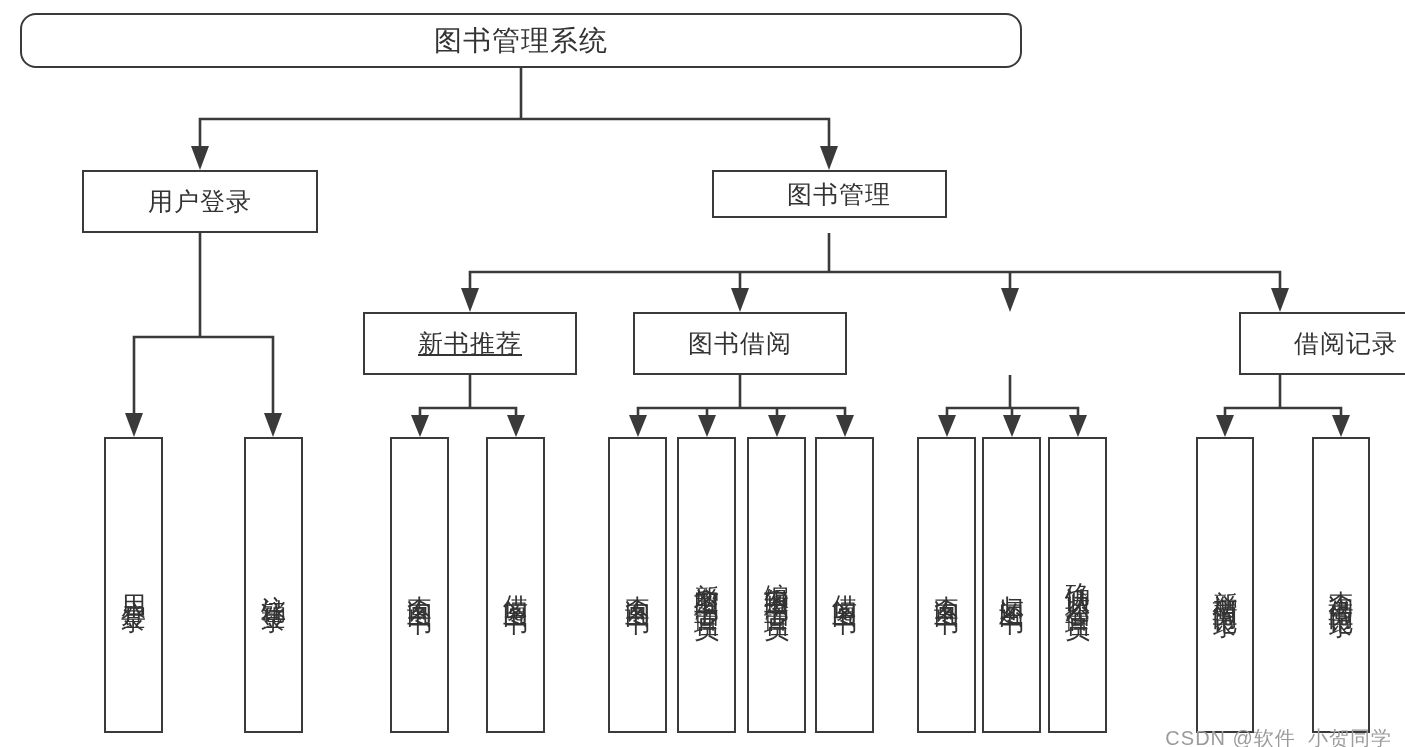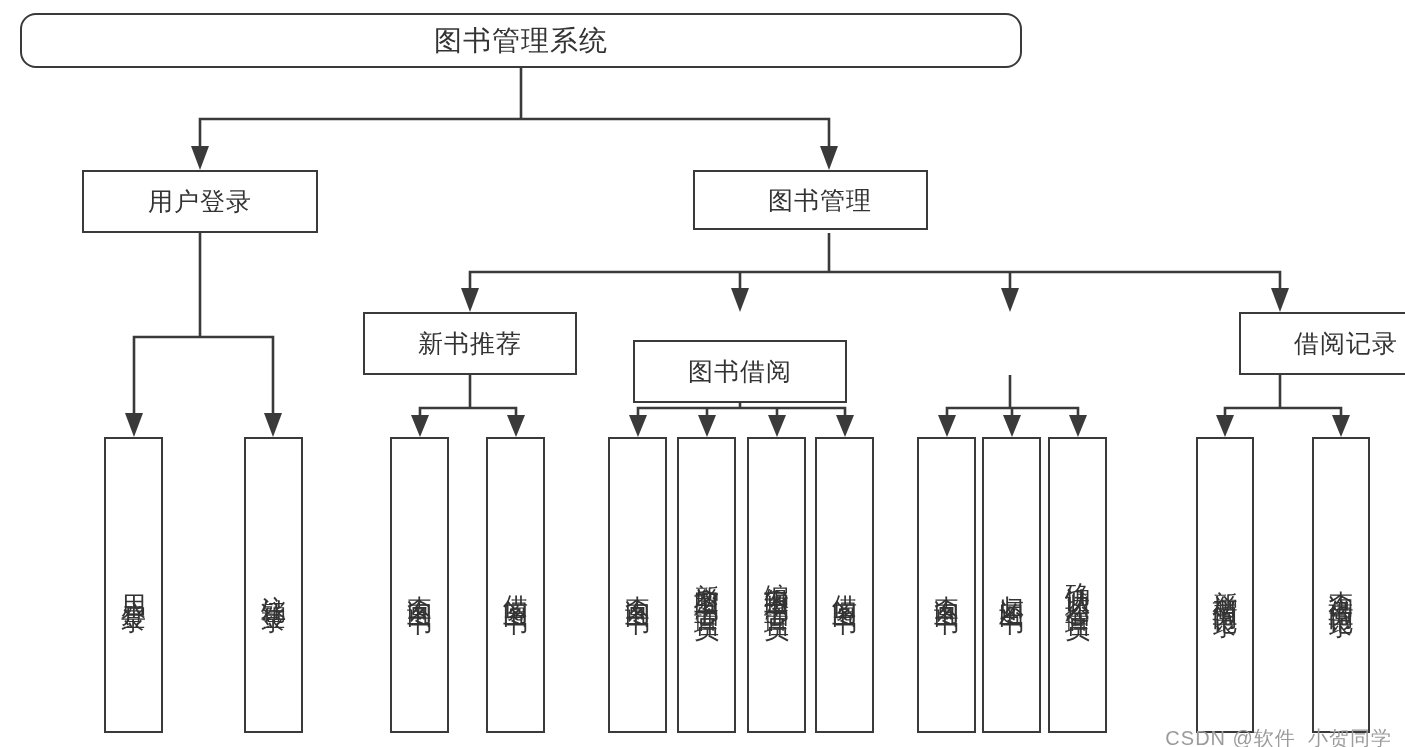--- a/index.html
+++ b/index.html
@@ -49,23 +49,23 @@
     text-orientation: mixed;
     font-size: 25px;
     letter-spacing: 5px;
     line-height: 1;
     color: #333333;
   }
 
   
   #root          { left: 20px;   top: 13px;  width: 1002px; height: 55px; }
   #user-login    { left: 82px;   top: 170px; width: 236px;  height: 63px; }
-  #book-mgmt     { left: 693px;  top: 170px; width: 235px;  height: 60px; padding-left: 19px; }
-  #new-book-rec  { left: 363px;  top: 312px; width: 214px;  height: 63px; }
-  #book-borrow   { left: 633px;  top: 312px; width: 214px;  height: 63px; margin-top: 28px; }
+  #book-mgmt     { left: 712px;  top: 170px; width: 235px;  height: 48px; padding-left: 19px; }
+  #new-book-rec  { left: 363px;  top: 312px; width: 214px;  height: 63px; text-decoration: underline; }
+  #book-borrow   { left: 633px;  top: 312px; width: 214px;  height: 63px; }
   #current-borrow{ left: 903px;  top: 312px; width: 214px;  height: 63px; }
   #borrow-records{ left: 1239px; top: 312px; width: 214px;  height: 63px; }
 
   .leaf { top: 437px; width: 59px; height: 296px; }
   #l-user-login     { left: 104px; }
   #l-logout         { left: 244px; }
   #l-query-books-1  { left: 390px; }
   #l-borrow-books-1 { left: 486px; }
   #l-query-books-2  { left: 608px; }
   #l-add-books      { left: 677px; }

